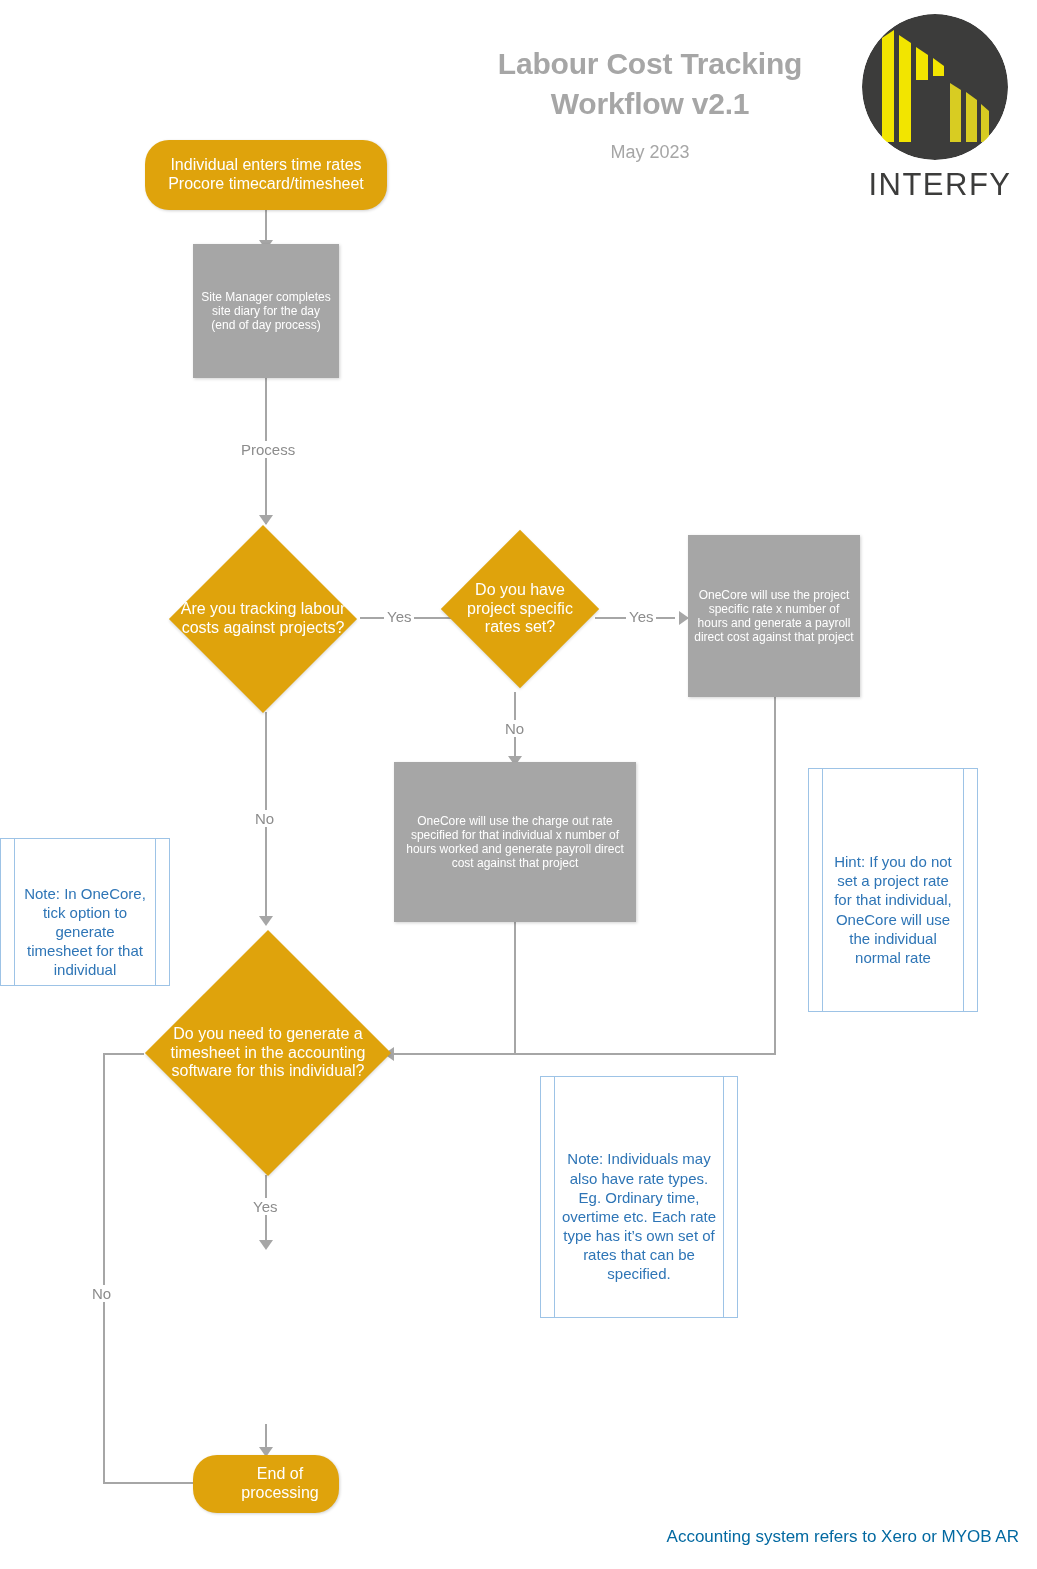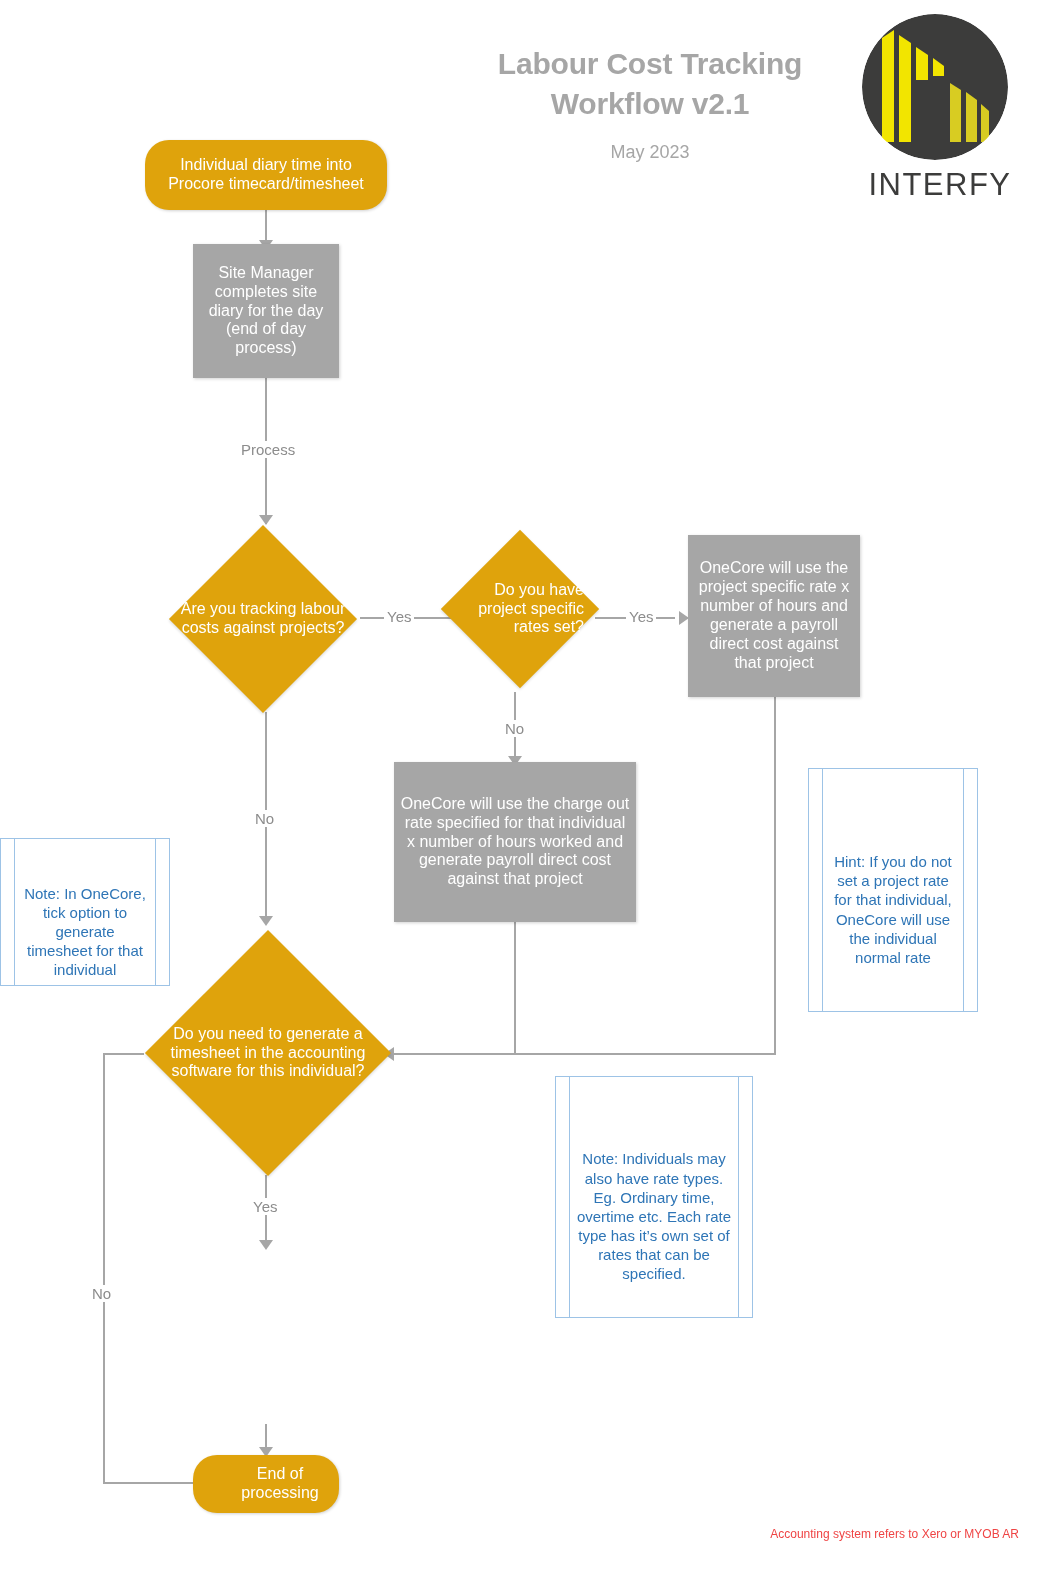--- a/index.html
+++ b/index.html
@@ -53,21 +53,21 @@
   .node .txt{ display:block; width:100%; padding:0 6px;}
 
   .term{
     background:#DFA30C;
     border-radius:24px;
     font-size:16px;
     box-shadow:1px 1px 3px rgba(0,0,0,.18);
   }
   .proc{
     background:#A6A6A6;
-    font-size:16px;
+    font-size:12px;
     box-shadow:1px 1px 3px rgba(0,0,0,.18);
   }
 
   
   .dec{ position:absolute; }
   .dec .dia{
     position:absolute; left:50%; top:50%;
     transform:translate(-50%,-50%) rotate(45deg);
     background:#DFA30C;
     box-shadow:1px 1px 3px rgba(0,0,0,.15);
@@ -112,21 +112,21 @@
     position:absolute;
     color:#8c8c8c;
     font-size:15px;
     background:#ffffff;
     padding:0 3px;
     white-space:nowrap;
   }
 
   .footer{
     position:absolute; right:18px; top:1527px;
-    font-size:12px; color:#ef4444;
+    font-size:17px; color:#0369a1;
     white-space:nowrap;
   }
 </style>
 </head>
 <body>
 
 <div id="page">
 
   <div class="hdr-title">
     <div>Labour Cost Tracking</div>
@@ -191,38 +191,38 @@
   <div class="ln lnh" style="left:103px; top:1053px; width:41px;"></div>
   <div class="ln lnv" style="left:103px; top:1053px; height:430px;"></div>
   <div class="ln lnh" style="left:103px; top:1482px; width:104px;"></div>
   <div class="ah ah-r" style="left:199px; top:1476px;"></div>
   <div class="elbl" style="left:89px; top:1285px;">No</div>
 
   <div class="ln lnv" style="left:265px; top:1424px; height:28px;"></div>
   <div class="ah ah-d" style="left:259px; top:1447px;"></div>
 
   <div class="node term" style="left:145px; top:140px; width:242px; height:70px;">
-    <span class="txt">Individual diary time into Procore timecard/timesheet</span>
+    <span class="txt">Individual enters time rates Procore timecard/timesheet</span>
   </div>
 
   <div class="node proc" style="left:193px; top:244px; width:146px; height:134px;">
     <span class="txt">Site Manager completes site diary for the day (end of day process)</span>
   </div>
 
   <div class="dec" style="left:165px; top:525px; width:196px; height:188px;">
     <div class="dia" style="width:133px; height:133px;"></div>
     <div class="lbl">
         <span style="width:168px;">Are you tracking labour costs against projects?</span>
       </div>
   </div>
 
   <div class="dec" style="left:444px; top:525px; width:152px; height:168px;">
     <div class="dia" style="width:112px; height:112px;"></div>
     <div class="lbl">
-        <span style="width:128px;text-align:right;">Do you have project specific rates set?</span>
+        <span style="width:128px;">Do you have project specific rates set?</span>
       </div>
   </div>
 
   <div class="node proc" style="left:688px; top:535px; width:172px; height:162px;">
     <span class="txt">OneCore will use the project specific rate x number of hours and generate a payroll direct cost against that project</span>
   </div>
 
   <div class="node proc" style="left:394px; top:762px; width:242px; height:160px;">
     <span class="txt">OneCore will use the charge out rate specified for that individual x  number of hours worked and generate payroll direct cost against that project</span>
   </div>
@@ -240,19 +240,19 @@
   </div>
 
   <div class="note" style="left:0px; top:838px; width:170px; height:148px;">
     <span class="ntxt">Note: In OneCore, tick option to generate timesheet for that individual</span>
   </div>
 
   <div class="note" style="left:808px; top:768px; width:170px; height:244px;">
     <span class="ntxt">Hint: If you do not set a project rate for that individual, OneCore will use the individual normal rate</span>
   </div>
 
-  <div class="note" style="left:555px; top:1076px; width:198px; height:242px;">
+  <div class="note" style="left:540px; top:1076px; width:198px; height:242px;">
     <span class="ntxt">Note: Individuals may also have rate types. Eg. Ordinary time, overtime etc. Each rate type has it’s own set of rates that can be specified.</span>
   </div>
 
   <div class="footer">Accounting system refers to Xero or MYOB AR</div>
 
 </div>
 
 </body></html>

